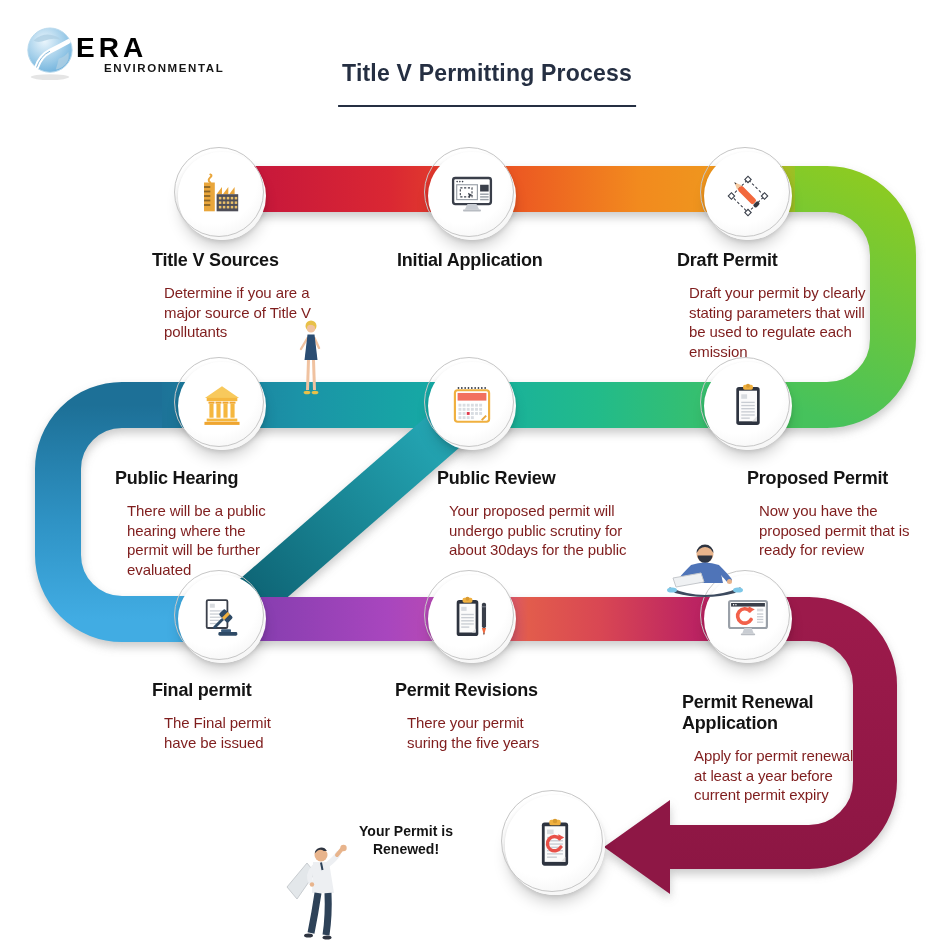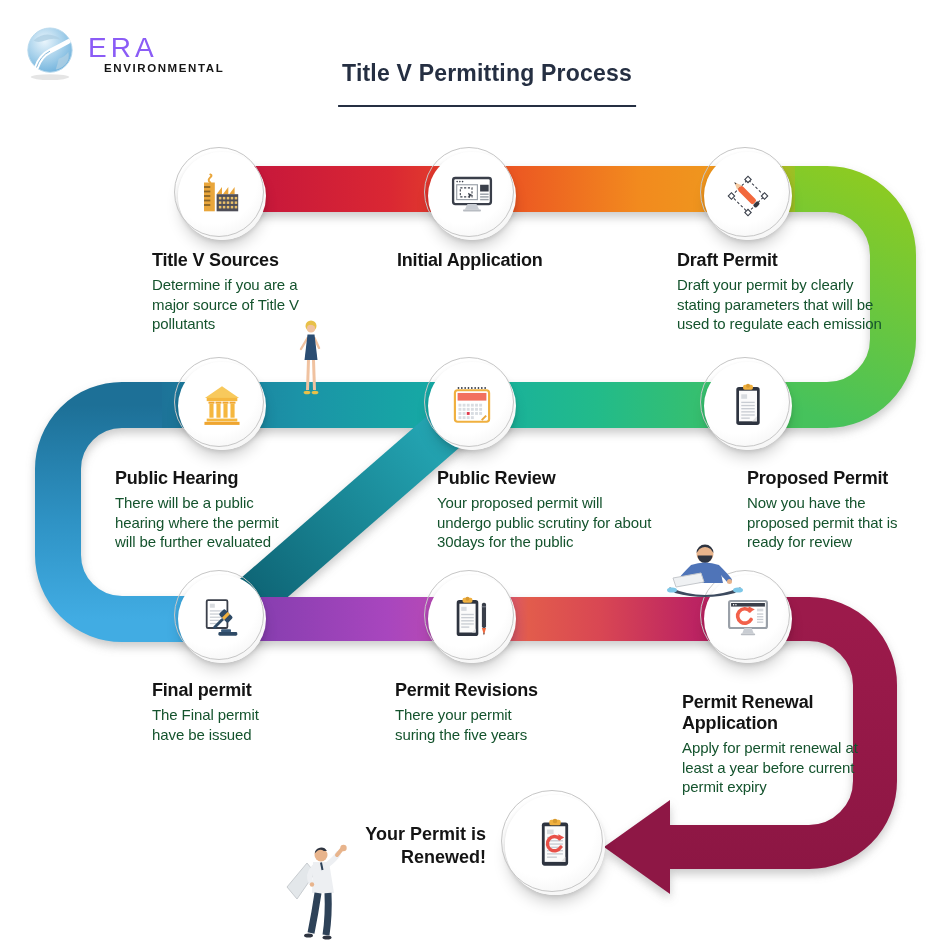--- a/index.html
+++ b/index.html
@@ -2,22 +2,22 @@
 <html><head>
 <meta charset="utf-8">
 <style>
   html,body{margin:0;padding:0;background:#fff;}
   .canvas{position:relative;width:950px;height:950px;background:#fff;overflow:hidden;
           font-family:"Liberation Sans",sans-serif;}
   .ribbon-layer{position:absolute;left:0;top:0;z-index:1;}
   
   .logo{position:absolute;left:24px;top:18px;width:200px;height:85px;z-index:2;}
   .logo-globe{position:absolute;left:0;top:8px;}
-  .logo-brand{position:absolute;left:64px;top:14px;font-size:28px;font-weight:400;
-              letter-spacing:4px;color:#8b5cf6;}
+  .logo-brand{position:absolute;left:52px;top:14px;font-size:28px;font-weight:700;
+              letter-spacing:4px;color:#000000;}
   .logo-line2{position:absolute;left:38px;top:44px;font-size:11.5px;font-weight:700;
               letter-spacing:1.6px;color:#151515;margin-left:42px;}
   .logo-tagline-wrap{position:absolute;left:30px;top:58px;width:160px;height:26px;}
   .logo-swoosh{position:absolute;left:0;top:0;}
   .logo-tagline{position:absolute;left:28px;top:4px;font-size:12px;font-weight:700;
                 color:#1E5FAE;white-space:nowrap;}
   
   .page-title{position:absolute;left:487px;top:60px;transform:translateX(-50%);
               font-size:23px;font-weight:700;color:#252F42;letter-spacing:0.2px;
               border-bottom:2.5px solid #252F42;padding:0 4px 18px;white-space:nowrap;z-index:2;}
@@ -25,23 +25,23 @@
   .node{position:absolute;width:88px;height:88px;border-radius:50%;z-index:2;
         background:radial-gradient(circle at 40% 32%, #ffffff 55%, #ececec 100%);
         box-shadow:0 10px 16px -4px rgba(0,0,0,.22),0 2px 4px rgba(0,0,0,.10);
         display:flex;align-items:center;justify-content:center;}
   .node::before{content:"";position:absolute;left:-4px;top:-5px;width:100%;height:100%;
                 border:1px solid #c6c6c6;border-radius:50%;z-index:-1;}
   .node-big{width:100px;height:100px;}
   
   .step-text{position:absolute;z-index:2;}
   .step-text h2{font-size:18px;font-weight:700;color:#141414;margin:0 0 4px;letter-spacing:-0.2px;}
-  .step-text p{font-size:15px;line-height:1.3;color:#14532d;margin:0;letter-spacing:-0.1px;}
-  .finale-label{position:absolute;left:326px;top:823px;width:160px;text-align:right;
-                font-size:18px;font-weight:700;line-height:1.25;color:#141414;z-index:2;}
+  .step-text p{font-size:15px;line-height:1.3;color:#7f1d1d;margin:12px;letter-spacing:-0.1px;}
+  .finale-label{position:absolute;left:326px;top:823px;width:160px;text-align:center;
+                font-size:14px;font-weight:700;line-height:1.25;color:#141414;z-index:2;}
   .figure{position:absolute;z-index:3;}
 </style>
 </head>
 <body>
 
 <div class="canvas">
 
   <svg class="ribbon-layer" width="950" height="950" viewBox="0 0 950 950">
     <defs>
       <linearGradient id="gRow1" gradientUnits="userSpaceOnUse" x1="210" y1="0" x2="805" y2="0">

